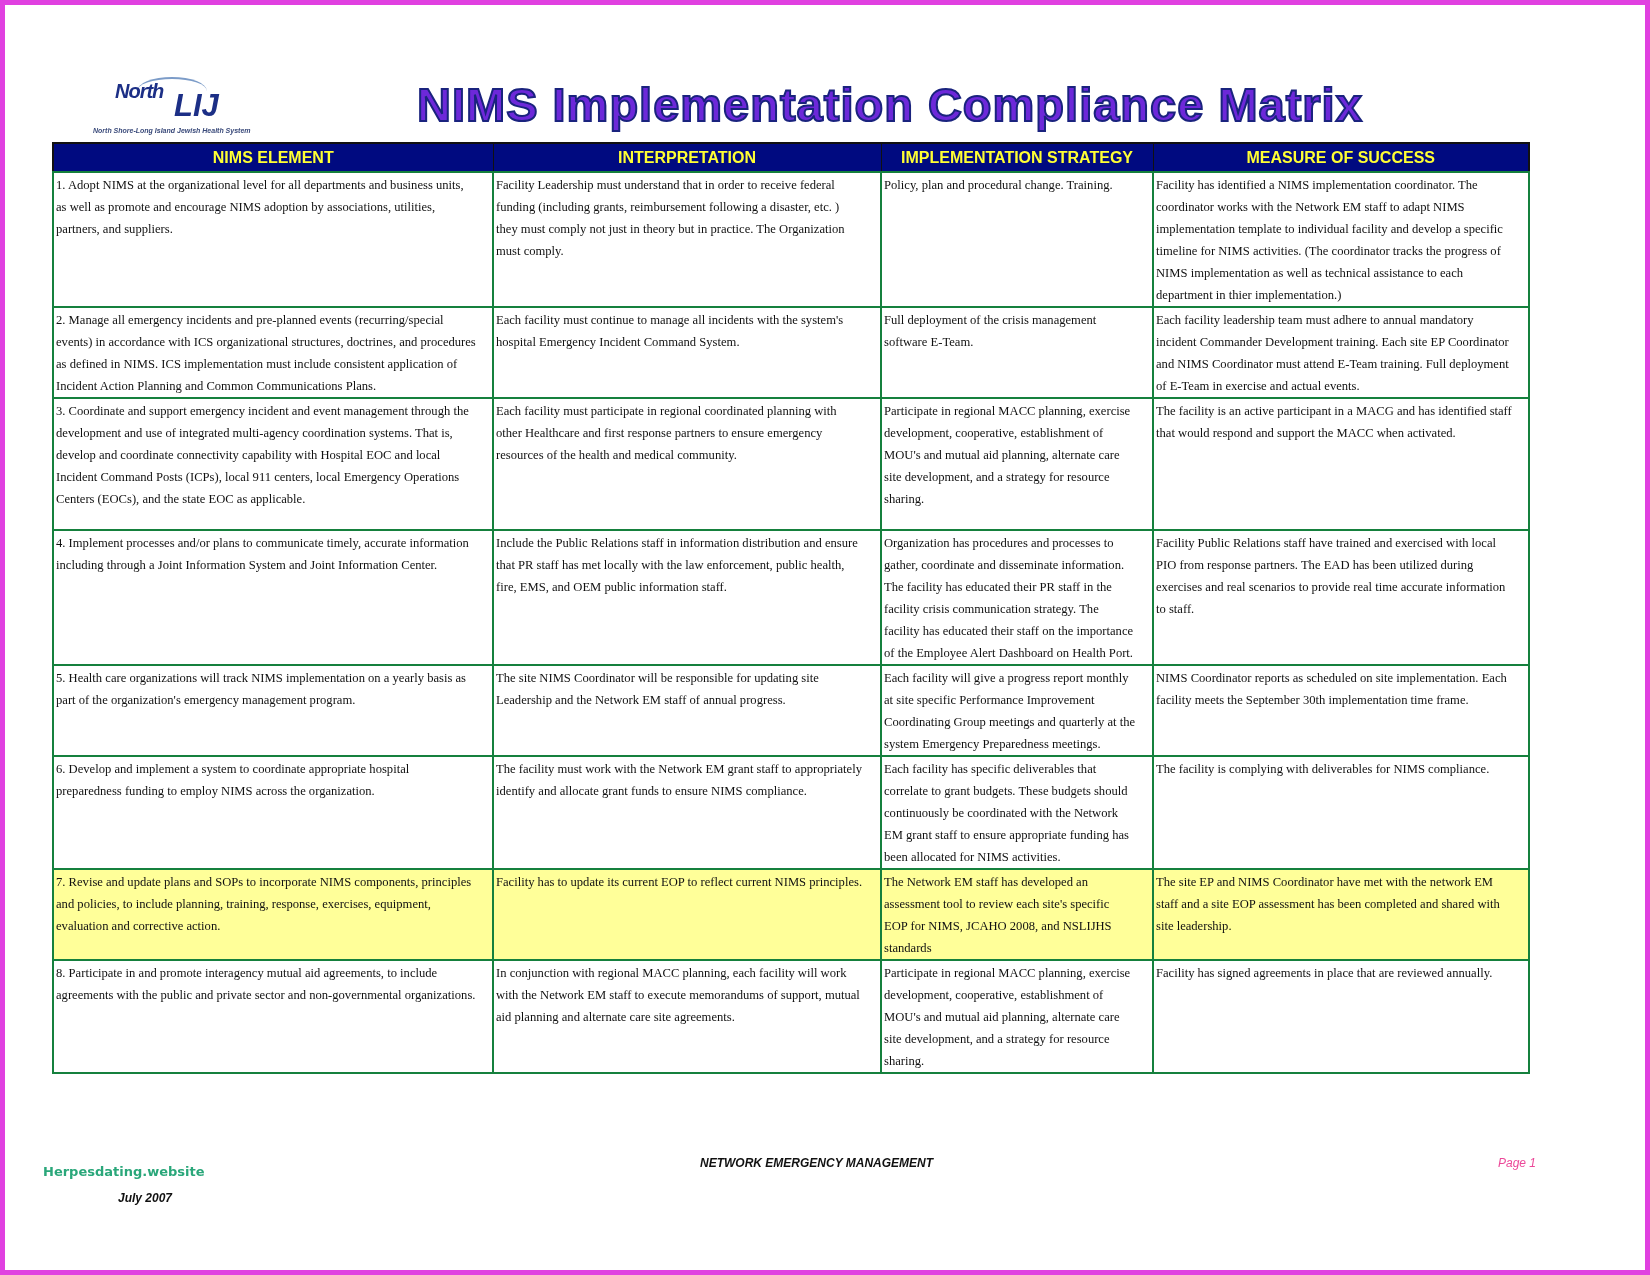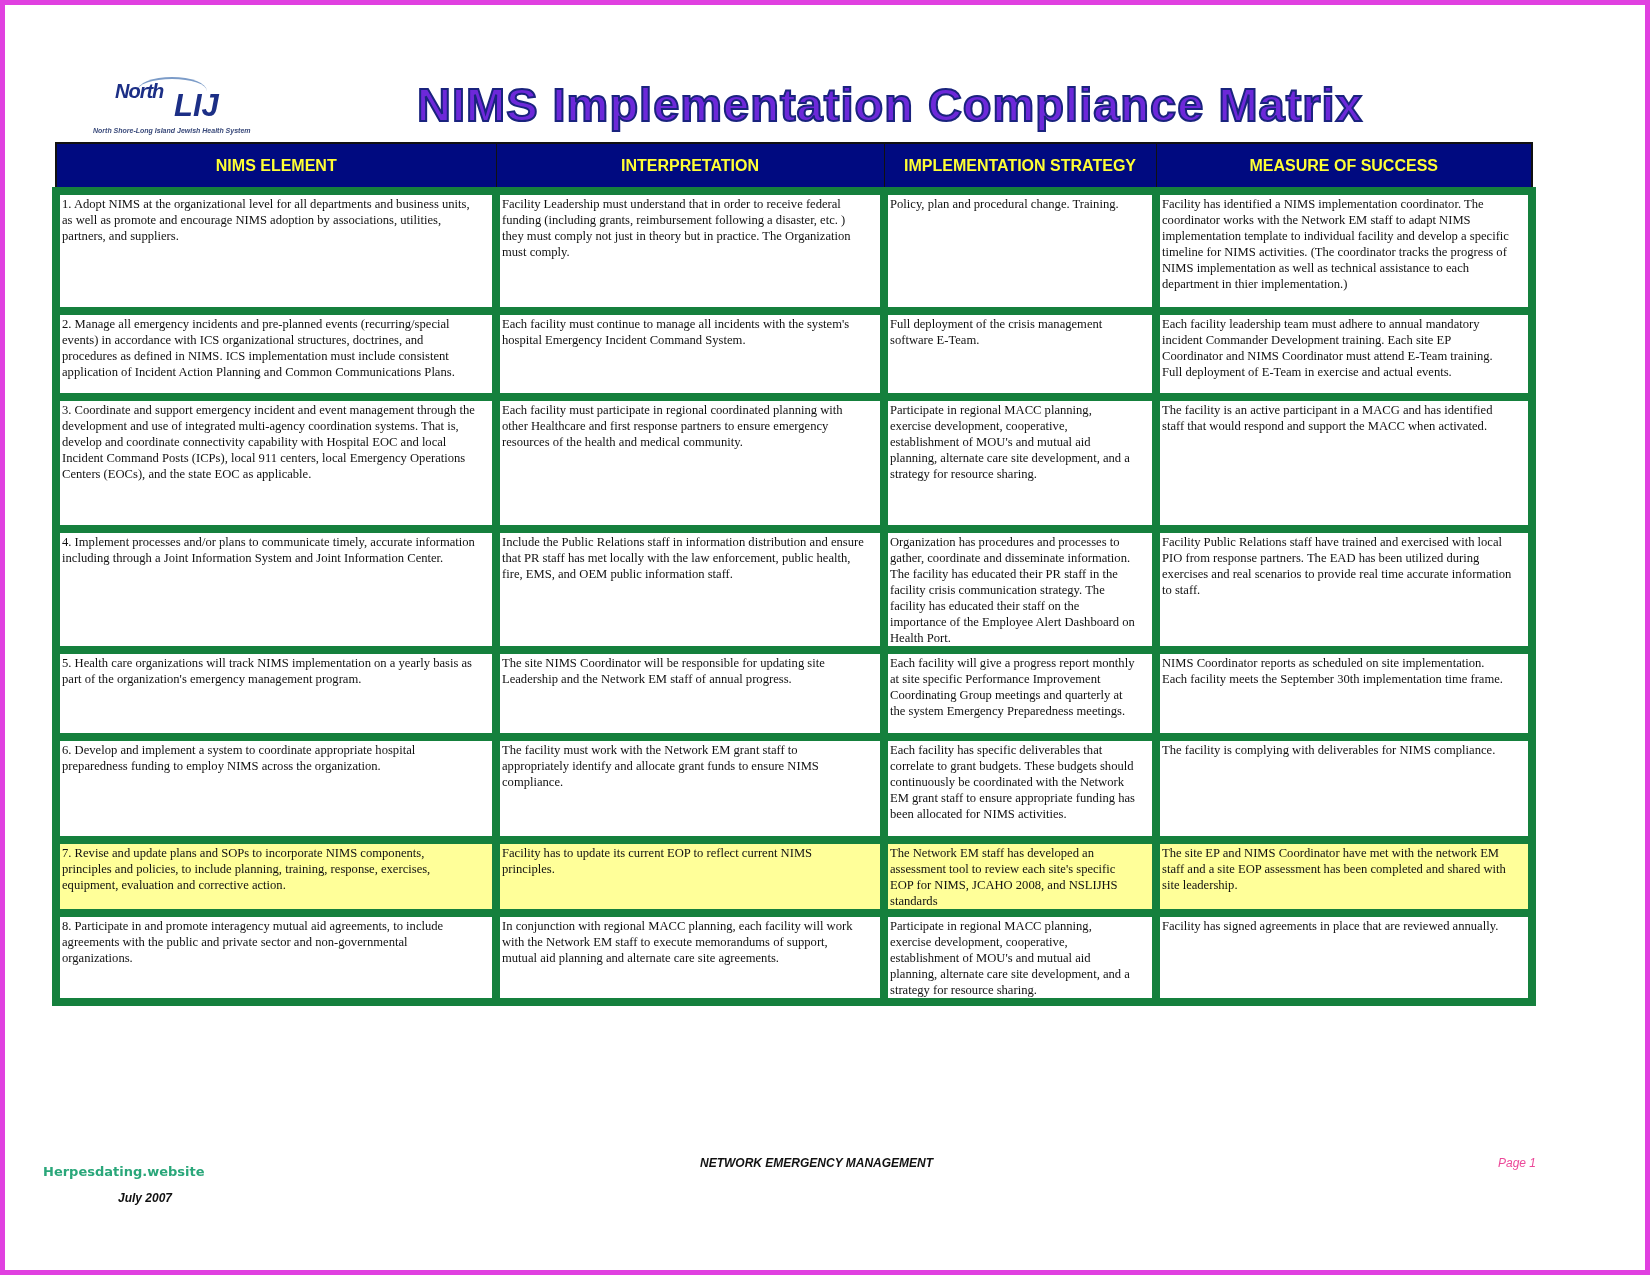--- a/index.html
+++ b/index.html
@@ -27,25 +27,25 @@
     white-space:nowrap; line-height:56px;
   }
   table.matrix {
     position:absolute; left:47px; top:137px; width:1476px;
     border-collapse:collapse; table-layout:fixed;
     border:2px solid #111;
   }
   table.matrix th {
     background:#000a80; color:#ffff33;
     font-family:"Liberation Sans", sans-serif; font-weight:bold; font-size:16px;
-    height:19px; padding:12px; text-align:center; border:1px solid #111; line-height:19px;
+    height:19px; padding:4px; text-align:center; border:1px solid #111; line-height:19px;
   }
   table.matrix td {
-    vertical-align:top; border:8px solid #15803d; padding:1px 16px 0 2px;
-    font-size:12.6px; line-height:16px; color:#111; overflow:hidden;
+    vertical-align:top; border:2px solid #15803d; padding:1px 16px 0 2px;
+    font-size:12.6px; line-height:22px; color:#111; overflow:hidden;
   }
   table.matrix tr.hl td { background:#ffff99; }
   .footer-date { position:absolute; left:113px; top:1186px; font-family:"Liberation Sans", sans-serif;
     font-style:italic; font-weight:bold; font-size:12px; color:#111; }
   .watermark { position:absolute; left:38px; top:1159px; font-family:"DejaVu Sans", sans-serif;
     font-weight:bold; font-size:13px; color:#2aa77a; }
   .footer-center { position:absolute; left:695px; top:1151px; font-family:"Liberation Sans", sans-serif;
     font-style:italic; font-weight:bold; font-size:12px; color:#111; }
   .footer-page { position:absolute; left:1493px; top:1151px; font-family:"Liberation Sans", sans-serif;
     font-style:italic; font-size:12px; color:#ec4899; }

